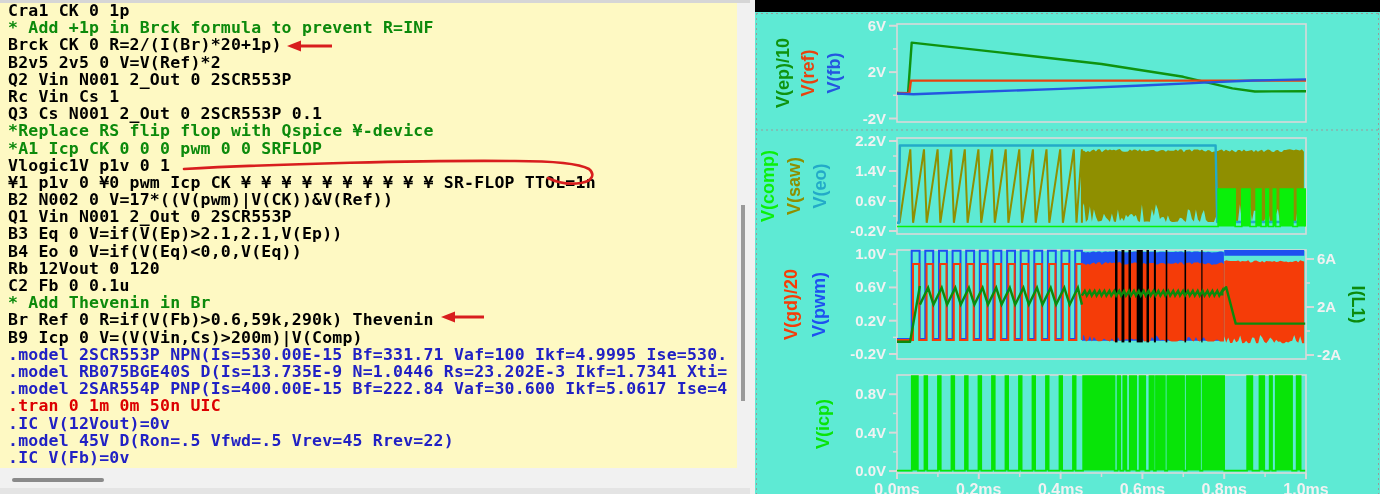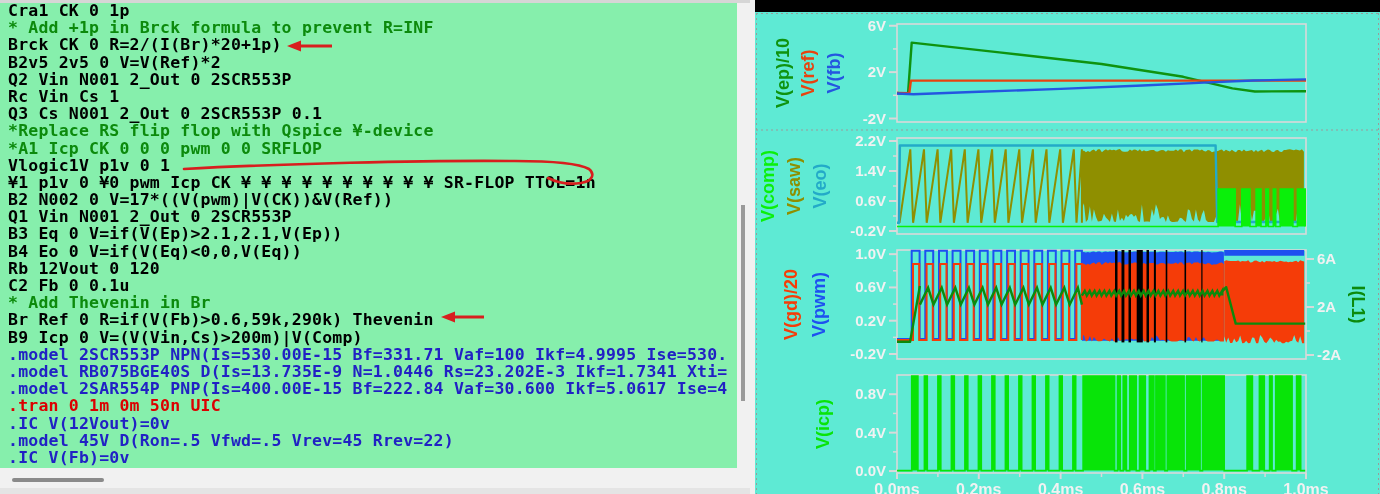--- a/index.html
+++ b/index.html
@@ -1,19 +1,19 @@
 <!DOCTYPE html>
 <html><head>
 <meta charset="utf-8">
 <style>
   html,body{margin:0;padding:0}
   body{width:1380px;height:494px;position:relative;background:#000;overflow:hidden;
        font-family:"Liberation Sans",sans-serif}
   .left-pane{position:absolute;left:0;top:0;width:755px;height:494px;background:#f0f0f0}
-  .editor{position:absolute;left:0;top:0;width:750px;height:494px;background:#86efac}
+  .editor{position:absolute;left:0;top:0;width:750px;height:494px;background:#fef9c3}
   .editor-topstrip{position:absolute;left:0;top:0;width:750px;height:3px;background:#d6d6d6}
   .code{position:absolute;left:8px;top:2px;width:729px;height:464px;overflow:hidden;
         font-family:"DejaVu Sans Mono","Liberation Mono",monospace;font-weight:bold;
         font-size:16.5px;line-height:17.2px;letter-spacing:0.2px;white-space:pre}
   .code div{height:17.2px}
   .annot-svg{position:absolute;left:0;top:0;z-index:5;pointer-events:none}
   .hscroll-zone{position:absolute;left:0;top:468px;width:750px;height:20px;background:#f1f1f1}
   .hthumb{position:absolute;left:12px;top:10px;width:92px;height:4px;background:#8a8a8a;border-radius:2px}
   .bottomstrip{position:absolute;left:0;top:488px;width:750px;height:6px;background:#e4e4e4}
   .vscroll{position:absolute;left:737px;top:3px;width:13px;height:465px;background:#f1f1f1}

